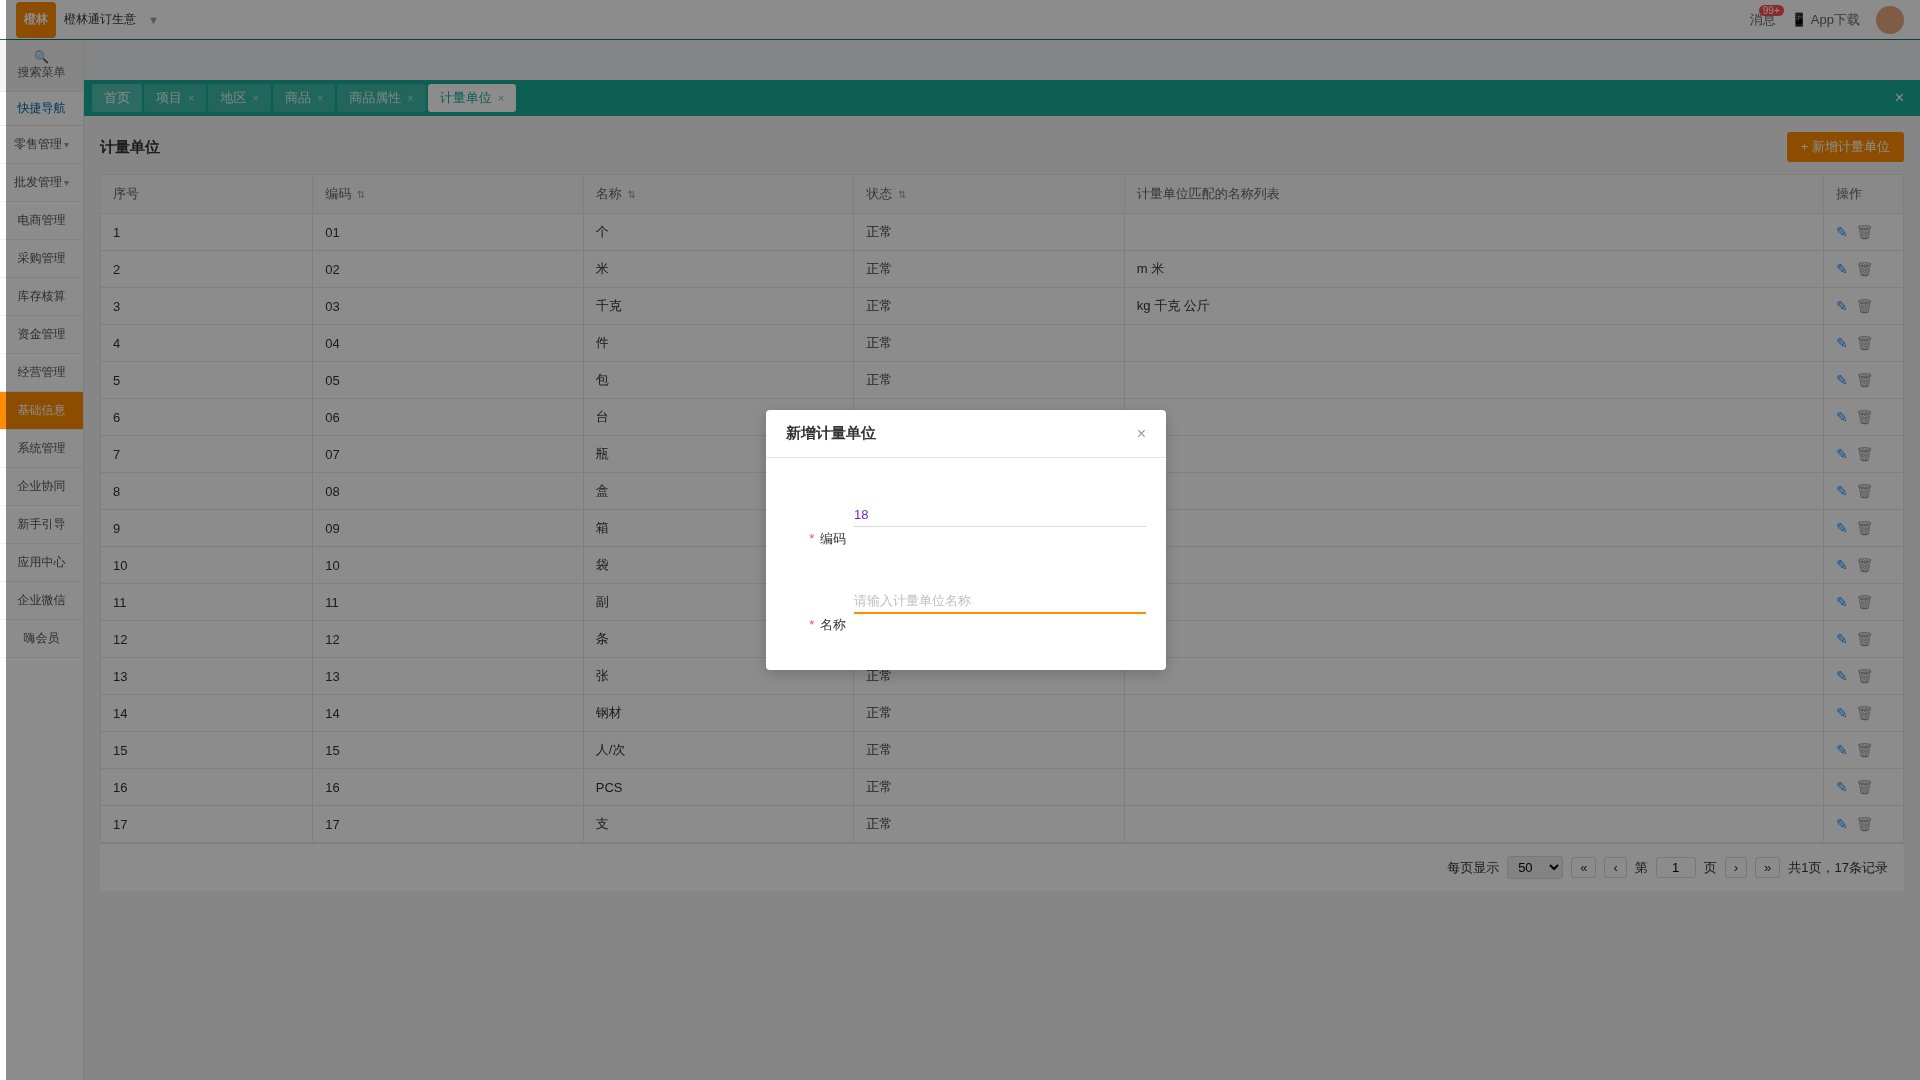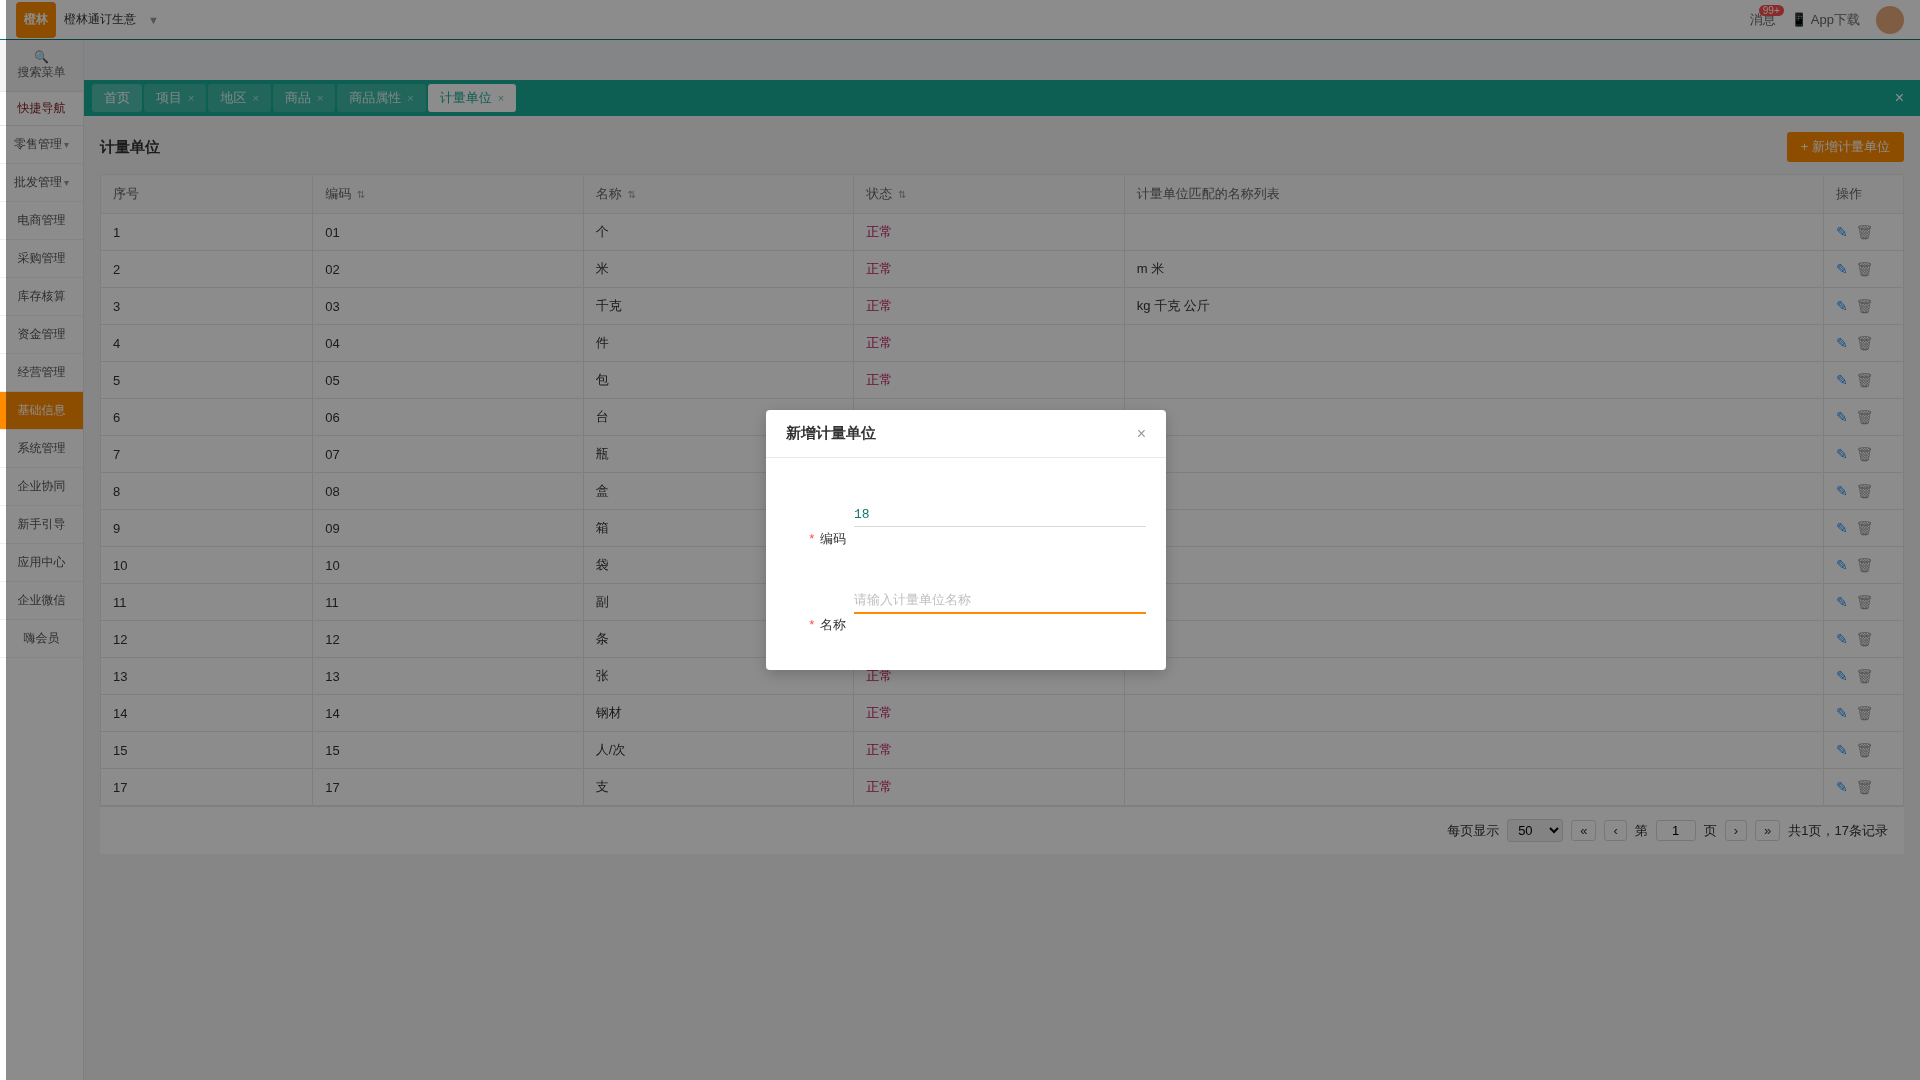--- a/index.html
+++ b/index.html
@@ -41,21 +41,21 @@
       padding: 10px 8px;
       background: #f5f5f5;
       color: #666;
       font-size: 12px;
       text-align: center;
       cursor: pointer;
       border-bottom: 1px solid #e8e8e8;
     }
     .sidebar-quick-nav {
       padding: 8px;
-      color: #7f1d1d;
+      color: #0369a1;
       font-size: 12px;
       text-align: center;
       cursor: pointer;
       border-bottom: 1px solid #e8e8e8;
     }
     .sidebar-item {
       padding: 10px 6px;
       color: #555;
       font-size: 12px;
       text-align: center;
@@ -168,21 +168,21 @@
       text-align: left;
       color: #666;
       font-weight: normal;
       white-space: nowrap;
     }
     .data-table td {
       border: 1px solid #e8e8e8;
       padding: 9px 12px;
       color: #333;
     }
-    .status-normal { color: #be185d; }
+    .status-normal { color: #404040; }
     .action-icons { display: flex; gap: 8px; }
     .action-icon { color: #1890ff; cursor: pointer; font-size: 14px; }
     .action-icon.delete { color: #999; }
 
     
     .pagination-bar {
       display: flex;
       align-items: center;
       justify-content: flex-end;
       padding: 12px 16px;
@@ -248,22 +248,21 @@
     .form-item { display: flex; align-items: center; margin-bottom: 20px; }
     .form-label { width: 60px; text-align: right; color: #333; font-size: 13px; margin-right: 8px; margin-top: 48px; }
     .form-label .required { color: #ff4d4f; margin-right: 2px; }
     .form-input {
       flex: 1;
       border: none;
       border-bottom: 1px solid #d9d9d9;
       padding: 4px 0;
       font-size: 13px;
       outline: none;
-      color: #0f766e;
-      font-family: Liberation Mono, monospace;
+      color: #6d28d9;
     }
     .form-input.active-field {
       border-bottom: 2px solid #ff8c00;
     }
     .form-input::placeholder { color: #bfbfbf; }
     .modal-footer {
       padding: 12px 20px 20px;
       display: flex;
       align-items: center;
       justify-content: center;
@@ -600,20 +599,33 @@
         <div class="action-icons">
           <span class="action-icon" title="编辑">✎</span>
           <span class="action-icon delete" title="删除">🗑</span>
         </div>
       </td>
     </tr>
           <tr>
       <td>15</td>
       <td>15</td>
       <td>人/次</td>
+      <td><span class="status-normal">正常</span></td>
+      <td></td>
+      <td>
+        <div class="action-icons">
+          <span class="action-icon" title="编辑">✎</span>
+          <span class="action-icon delete" title="删除">🗑</span>
+        </div>
+      </td>
+    </tr>
+          <tr>
+      <td>16</td>
+      <td>16</td>
+      <td>PCS</td>
       <td><span class="status-normal">正常</span></td>
       <td></td>
       <td>
         <div class="action-icons">
           <span class="action-icon" title="编辑">✎</span>
           <span class="action-icon delete" title="删除">🗑</span>
         </div>
       </td>
     </tr>
           <tr>

